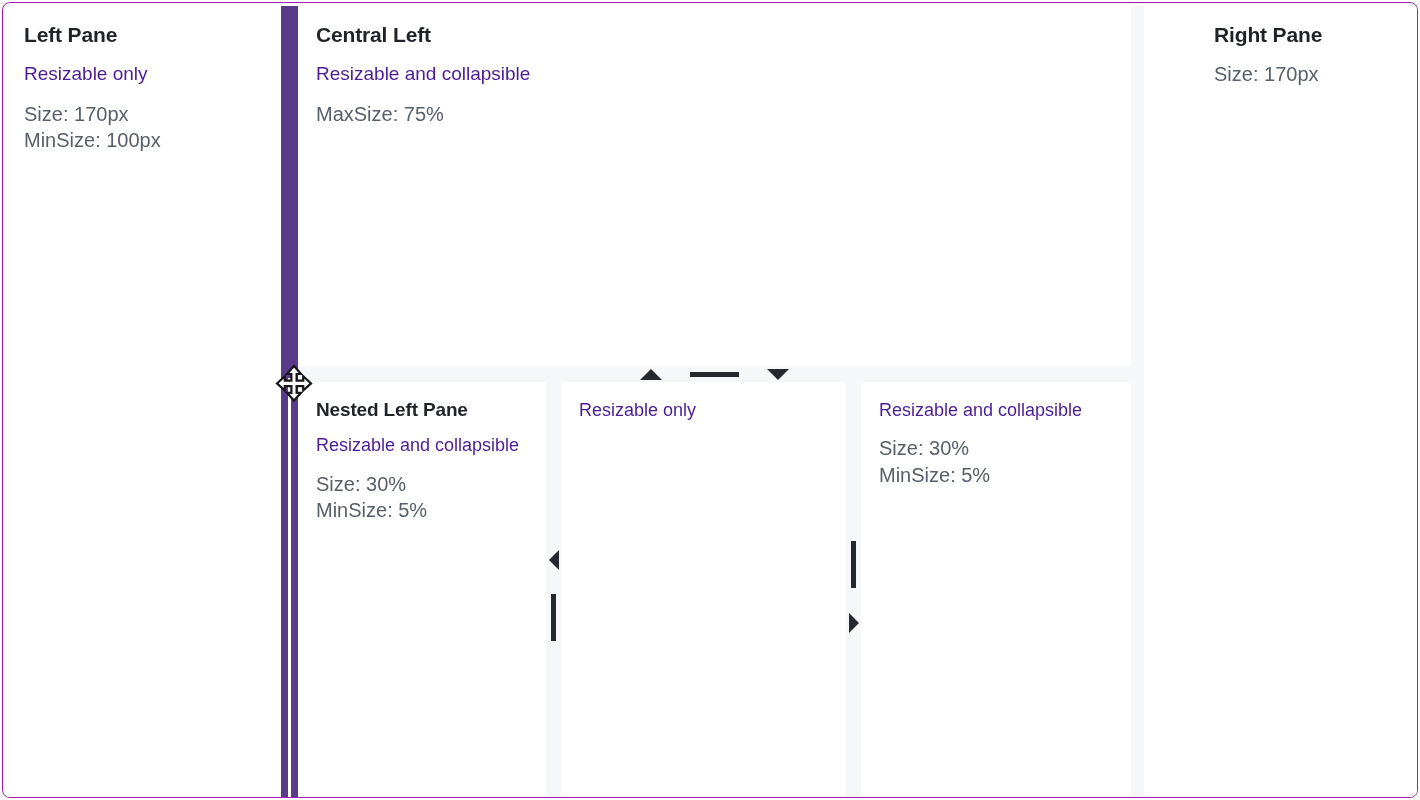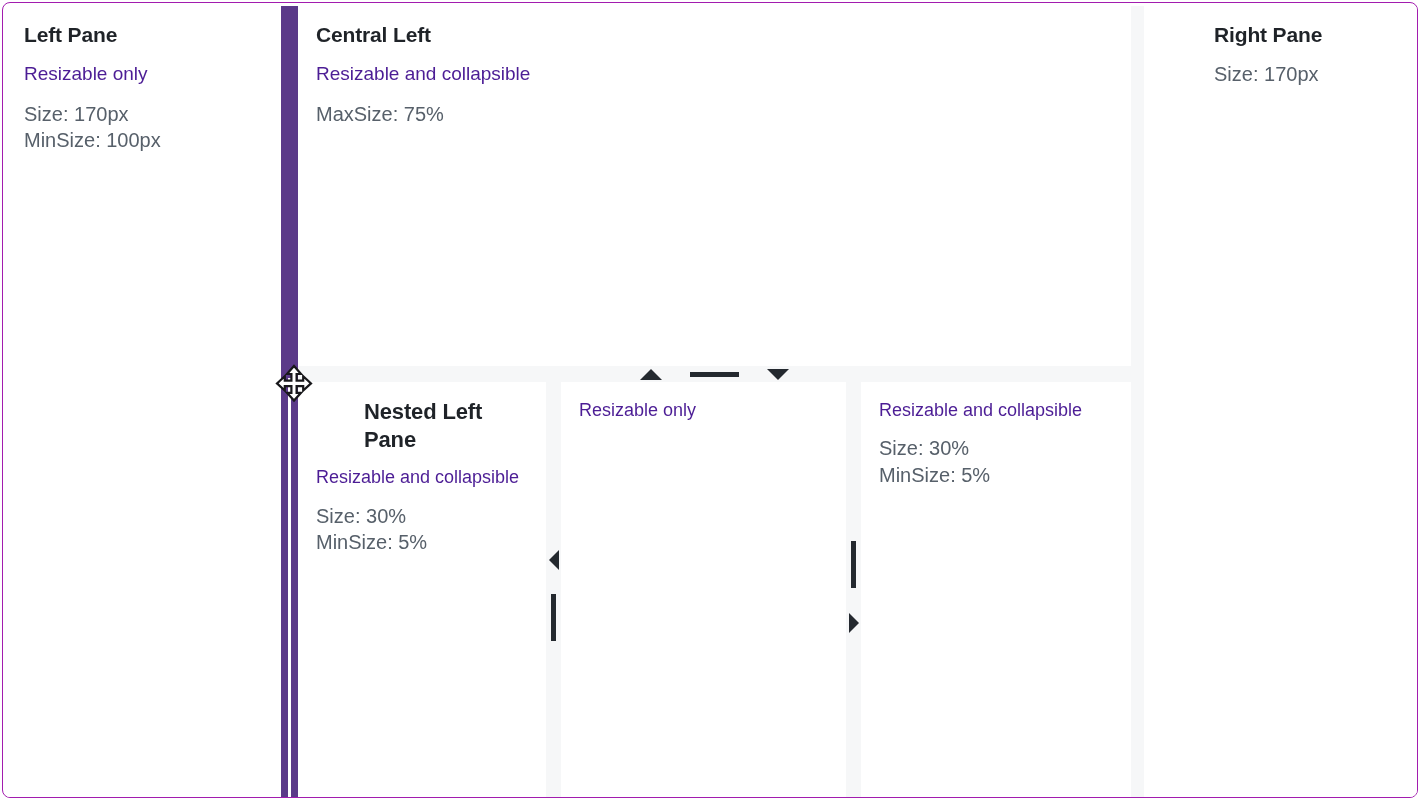--- a/index.html
+++ b/index.html
@@ -64,23 +64,22 @@
   }
 
   .pane-meta {
     font-size: 20px;
     color: #57606a;
     line-height: 1.33;
     margin: 0;
   }
 
   .pane-title.nested {
-    font-size: 22px;
+    font-size: 19px;
     margin-bottom: 11px;
-    margin-left: 48px;
   }
   .pane-desc.nested {
     font-size: 18px;
     margin-bottom: 13px;
   }
 
   
   #left-pane {
     left: 3px;
     top: 3px;

